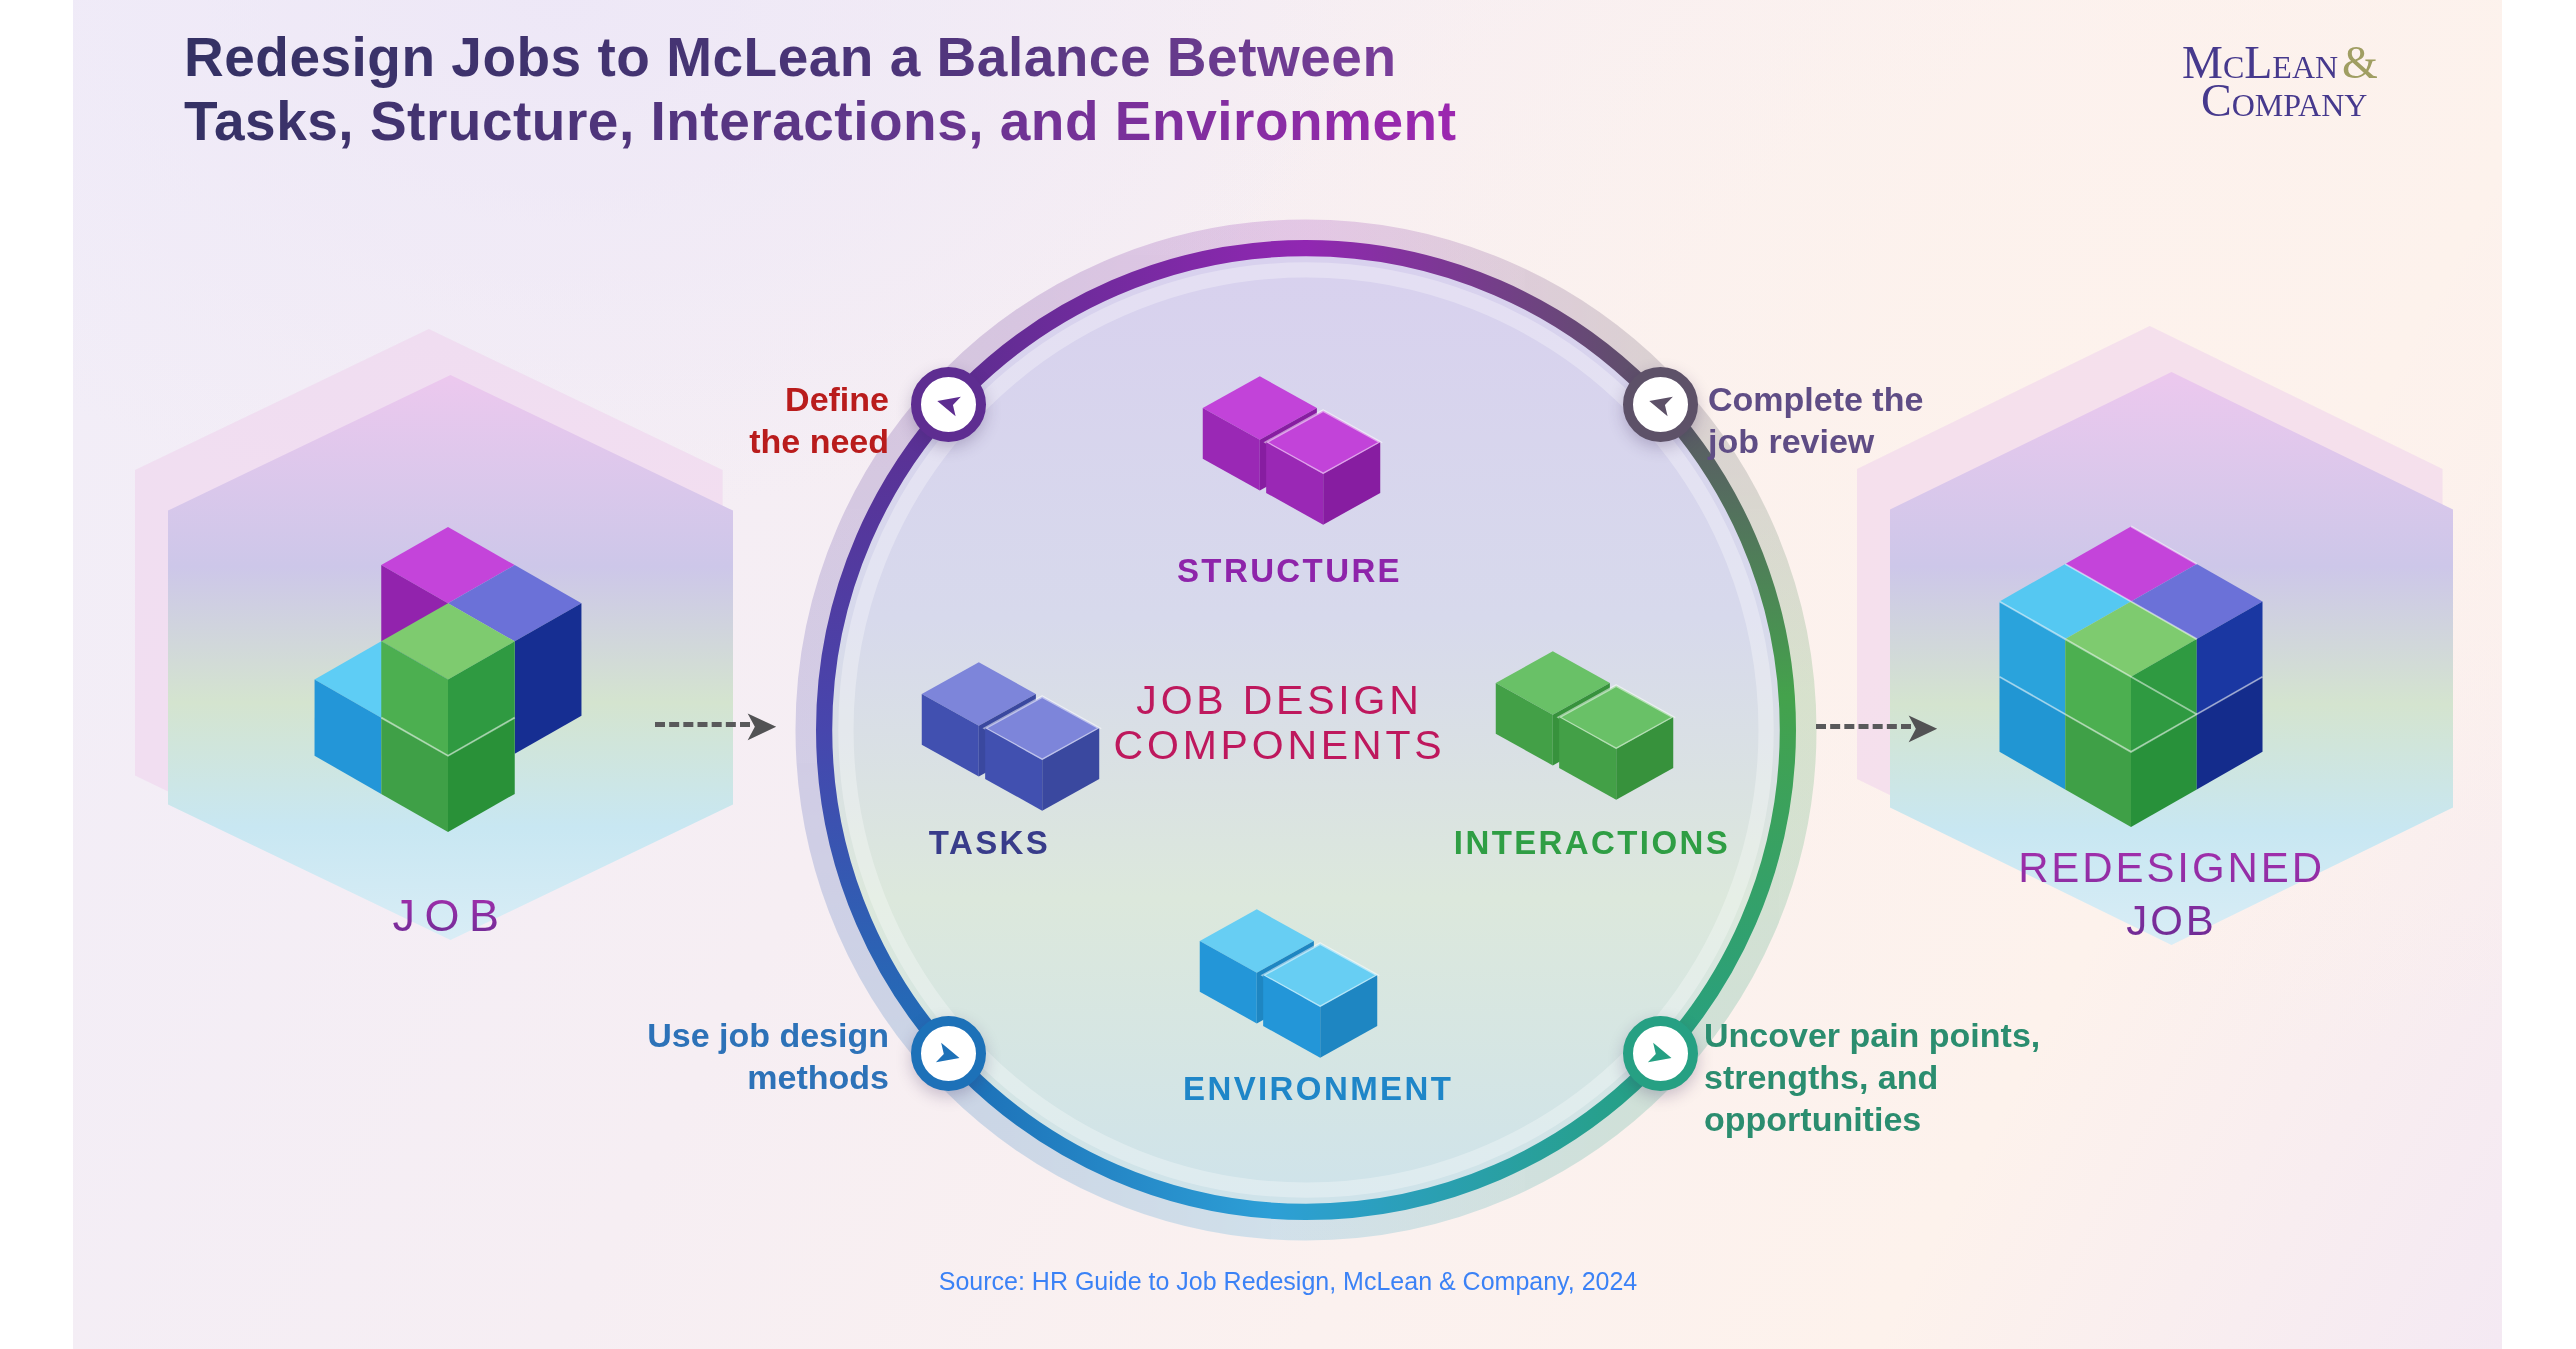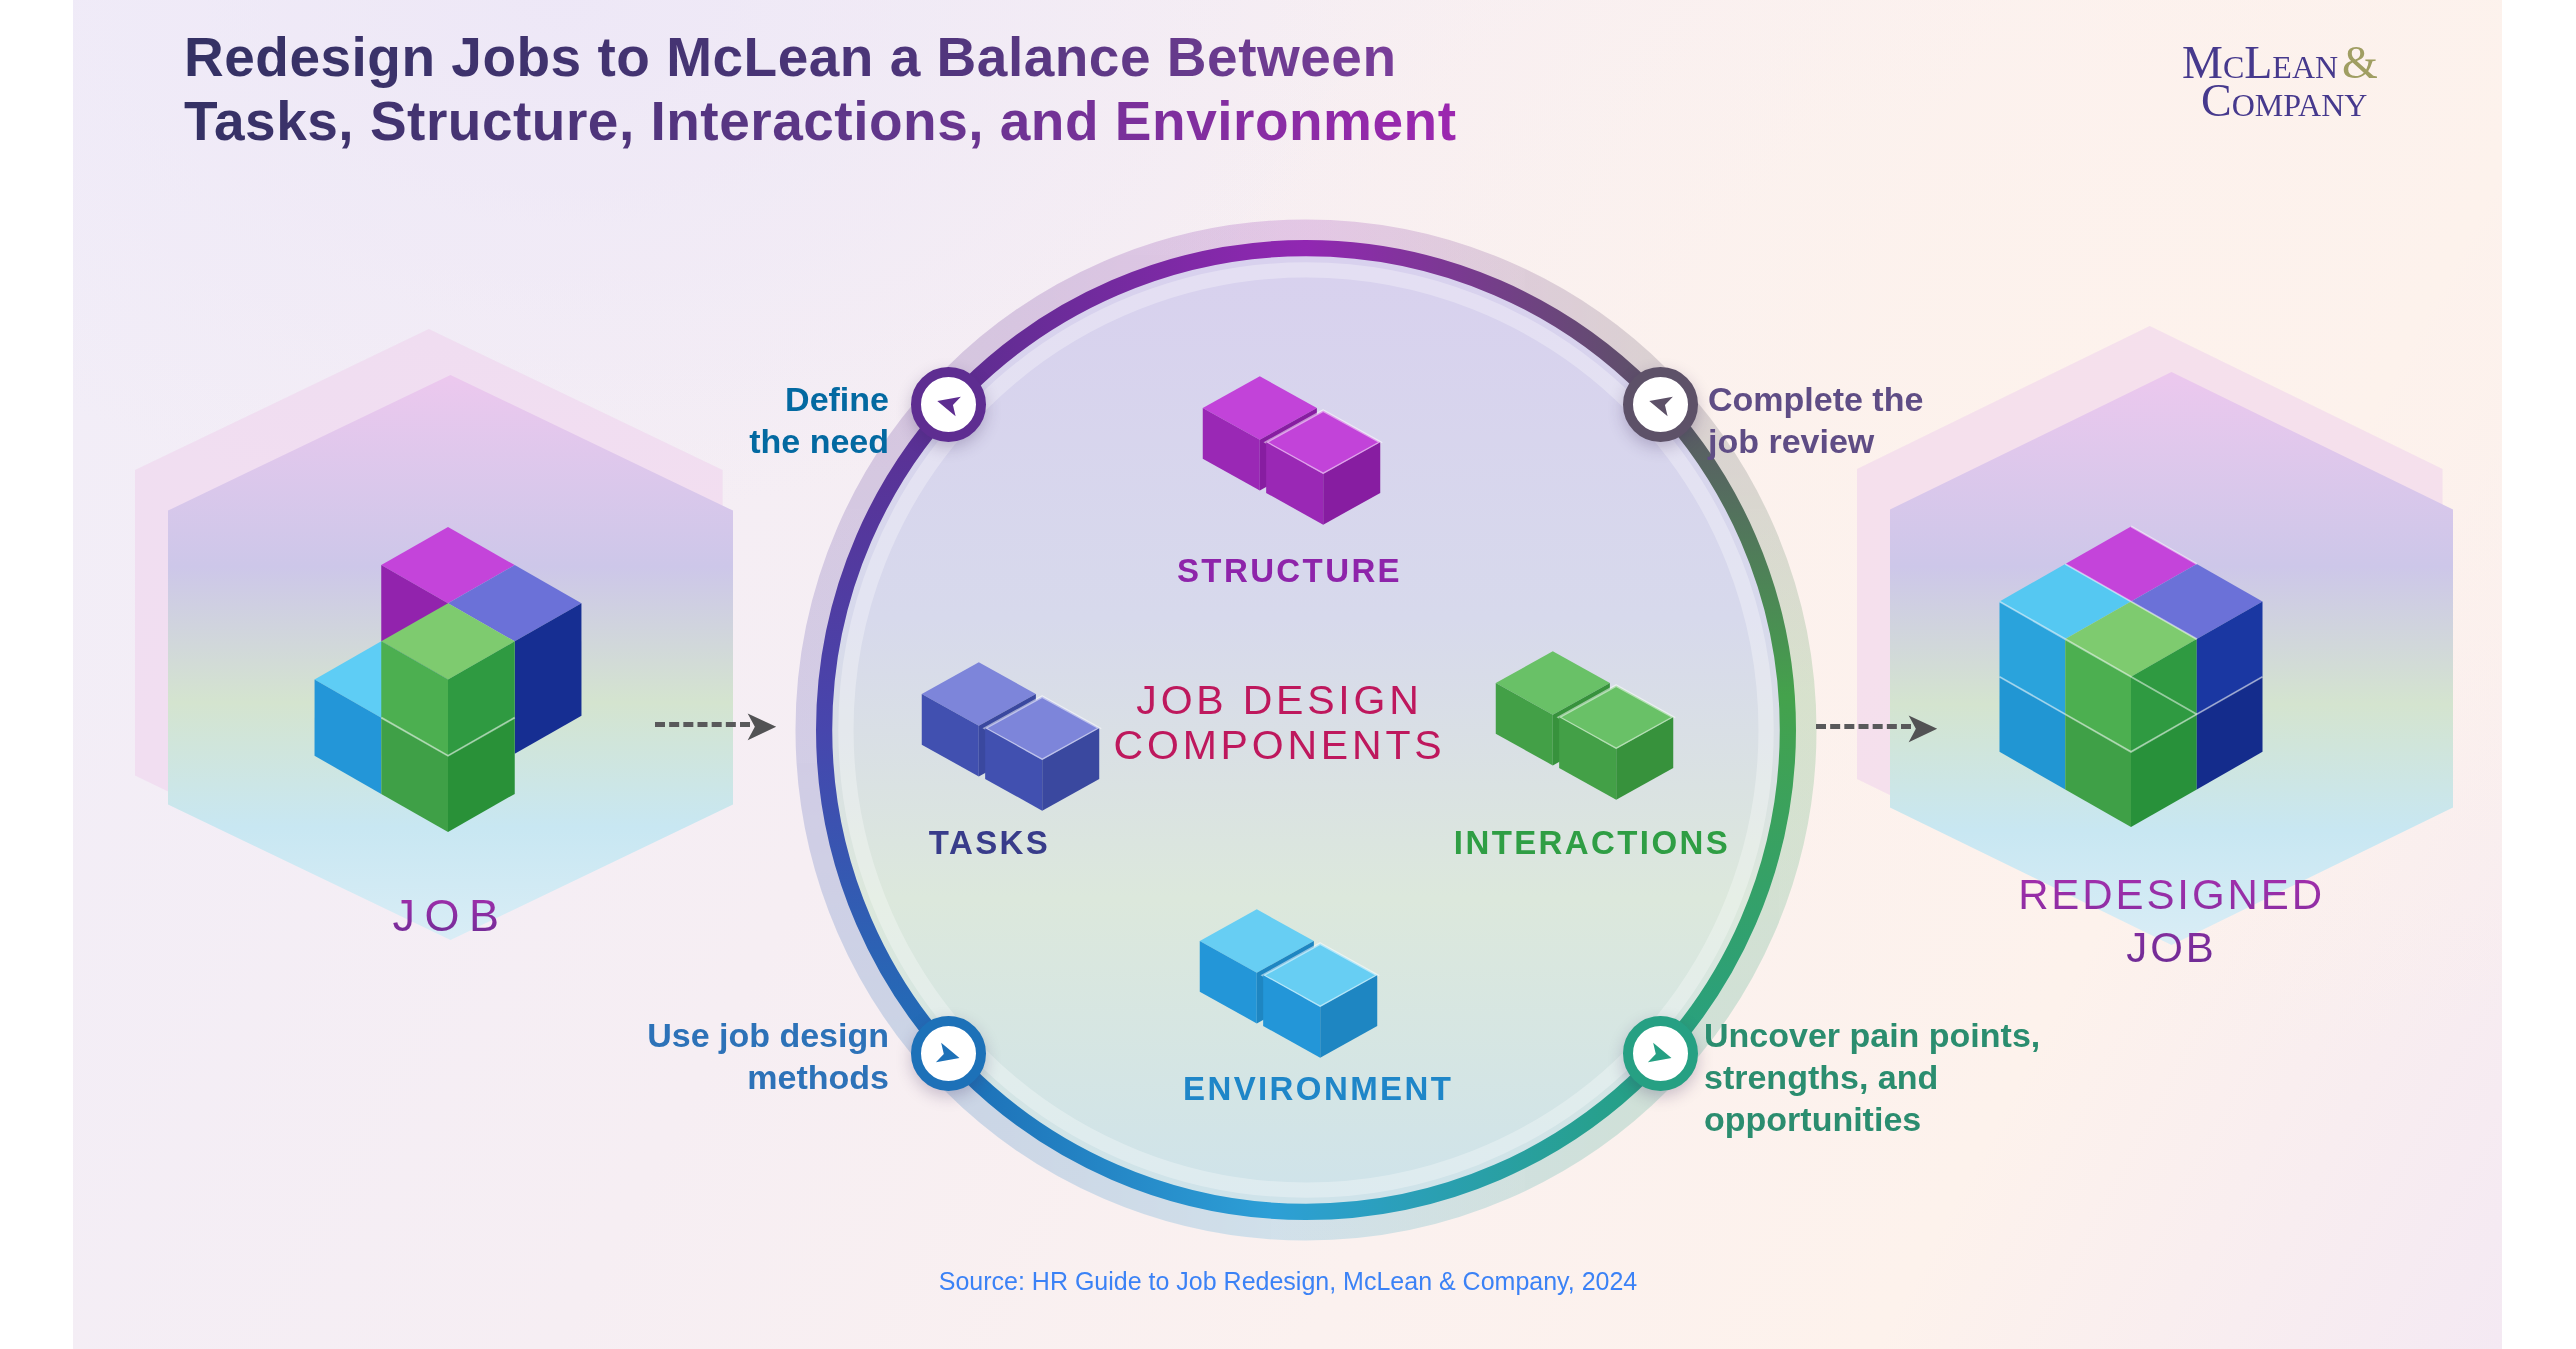--- a/index.html
+++ b/index.html
@@ -30,21 +30,21 @@
   .hex-left{left:168px;top:375px;width:565px;height:565px;}
   .hex-right{left:1890px;top:372px;width:563px;height:573px;}
   .hex-back,.hex-main{position:absolute;clip-path:polygon(50% 0%,100% 24%,100% 76%,50% 100%,0% 76%,0% 24%);}
   .hex-back{left:-33px;top:-46px;width:104%;height:104%;background:#efd2ec;opacity:.55;}
   .hex-main{left:0;top:0;width:100%;height:100%;
             background:linear-gradient(180deg,#ecc8ee 0%,#cdc7e9 34%,#d4e4cf 58%,#c8e7f2 80%,#d9edf6 100%);}
   .hex-label{position:absolute;left:0;width:100%;text-align:center;font-weight:400;
              background:linear-gradient(180deg,#a62fae,#6a2b93);
              -webkit-background-clip:text;background-clip:text;-webkit-text-fill-color:transparent;}
   .hex-left .hex-label{top:515px;font-size:45px;letter-spacing:9.5px;}
-  .hex-right .hex-label{top:496px;font-size:42px;letter-spacing:2.9px;line-height:53px;}
+  .hex-right .hex-label{top:469px;font-size:42px;letter-spacing:2.9px;line-height:53px;}
   .cube-svg{position:absolute;}
 
   
   .ring-svg{position:absolute;left:781px;top:205px;width:1050px;height:1050px;}
 
   
   .circle-title{position:absolute;left:1079px;top:678px;width:401px;text-align:center;
                 color:#be185d;font-size:41px;line-height:45px;letter-spacing:3.8px;font-weight:400;}
 
   
@@ -67,21 +67,21 @@
         box-shadow:0 5.7px 15.3px rgba(60,40,90,.25);}
   .node span{display:inline-block;font-size:32px;line-height:32px;}
   .node-tl{left:911px;top:367px;border:10.5px solid #5e2d91;color:#5e2d91;}
   .node-tr{left:1623px;top:367px;border:10.5px solid #5d5168;color:#5d5168;}
   .node-bl{left:911px;top:1016px;border:10.5px solid #1d71b8;color:#1d71b8;}
   .node-br{left:1623px;top:1016px;border:10.5px solid #26a083;color:#26a083;}
   .pt-left{transform:rotate(195deg);}
   .pt-right{transform:rotate(15deg);}
 
   .step-label{position:absolute;font-size:34px;line-height:42px;font-weight:700;}
-  .sl-tl{left:603px;top:378px;width:286px;text-align:right;color:#0369a1;}
+  .sl-tl{left:603px;top:378px;width:286px;text-align:right;color:#b91c1c;}
   .sl-tr{left:1708px;top:378px;width:401px;color:#5f4d85;}
   .sl-bl{left:603px;top:1014px;width:286px;text-align:right;color:#2d72b8;}
   .sl-br{left:1704px;top:1014px;width:449px;color:#2b8d6f;}
 
   
   .flow-arrow{position:absolute;width:143px;height:44px;z-index:3;}
   .fa-left{left:655px;top:704px;}
   .fa-right{left:1816px;top:706px;}
   .dash{position:absolute;left:0;top:18px;width:95px;border-top:5.7px dashed #59595b;}
   .head{position:absolute;left:88px;top:0;font-size:42px;line-height:44px;color:#525254;}

